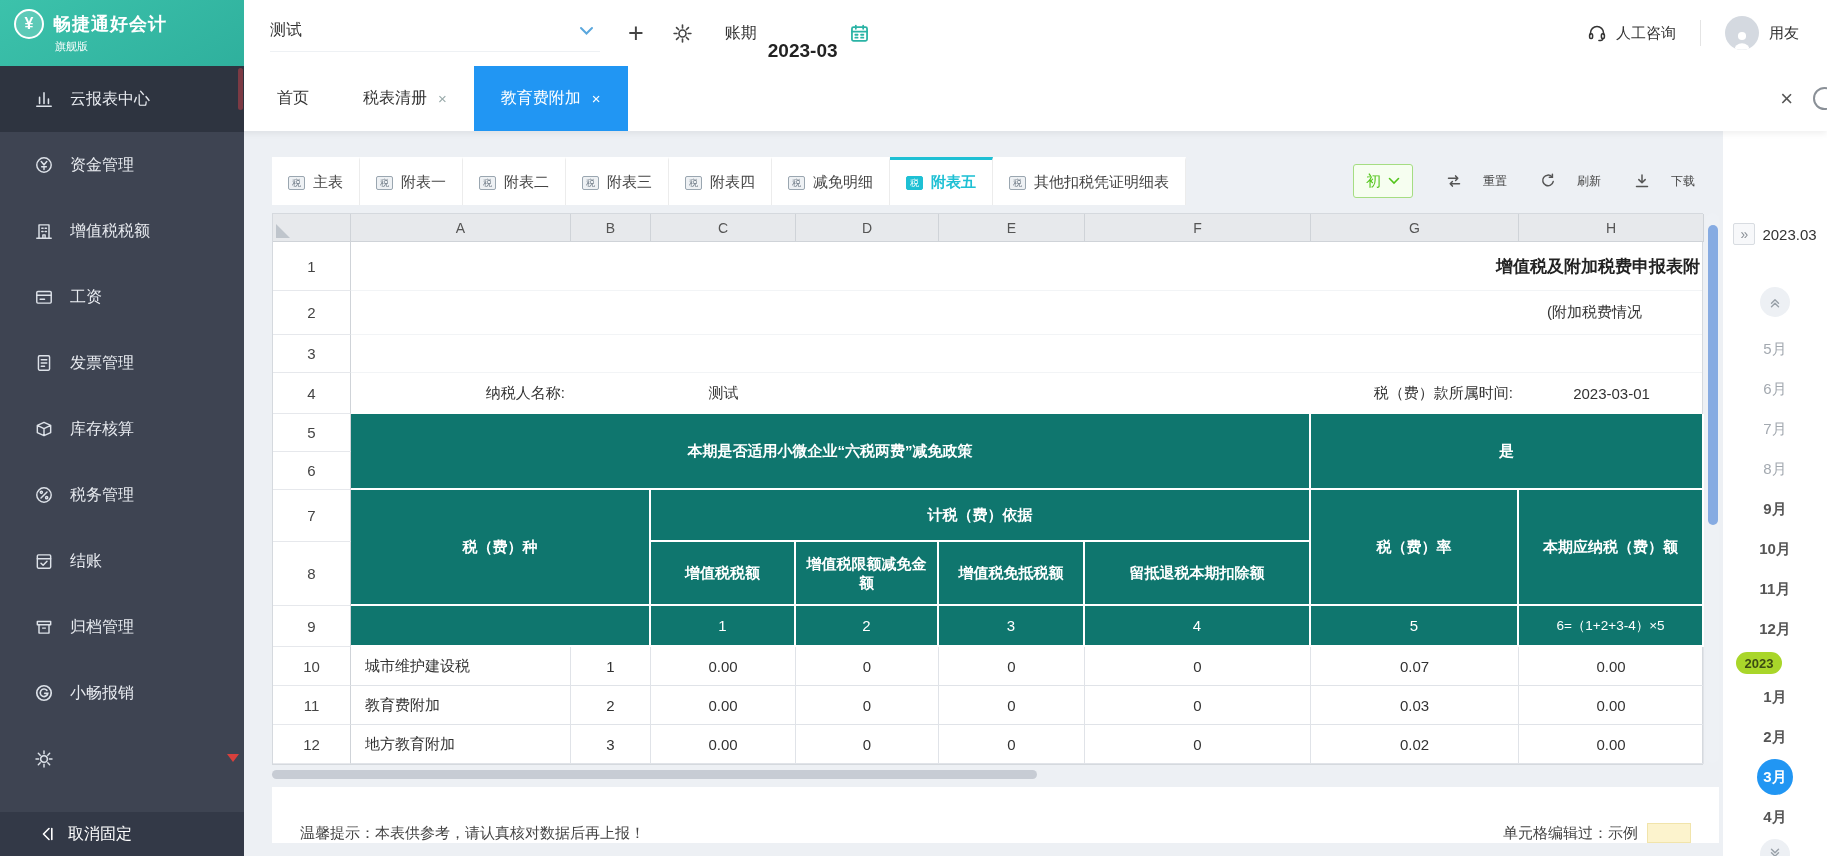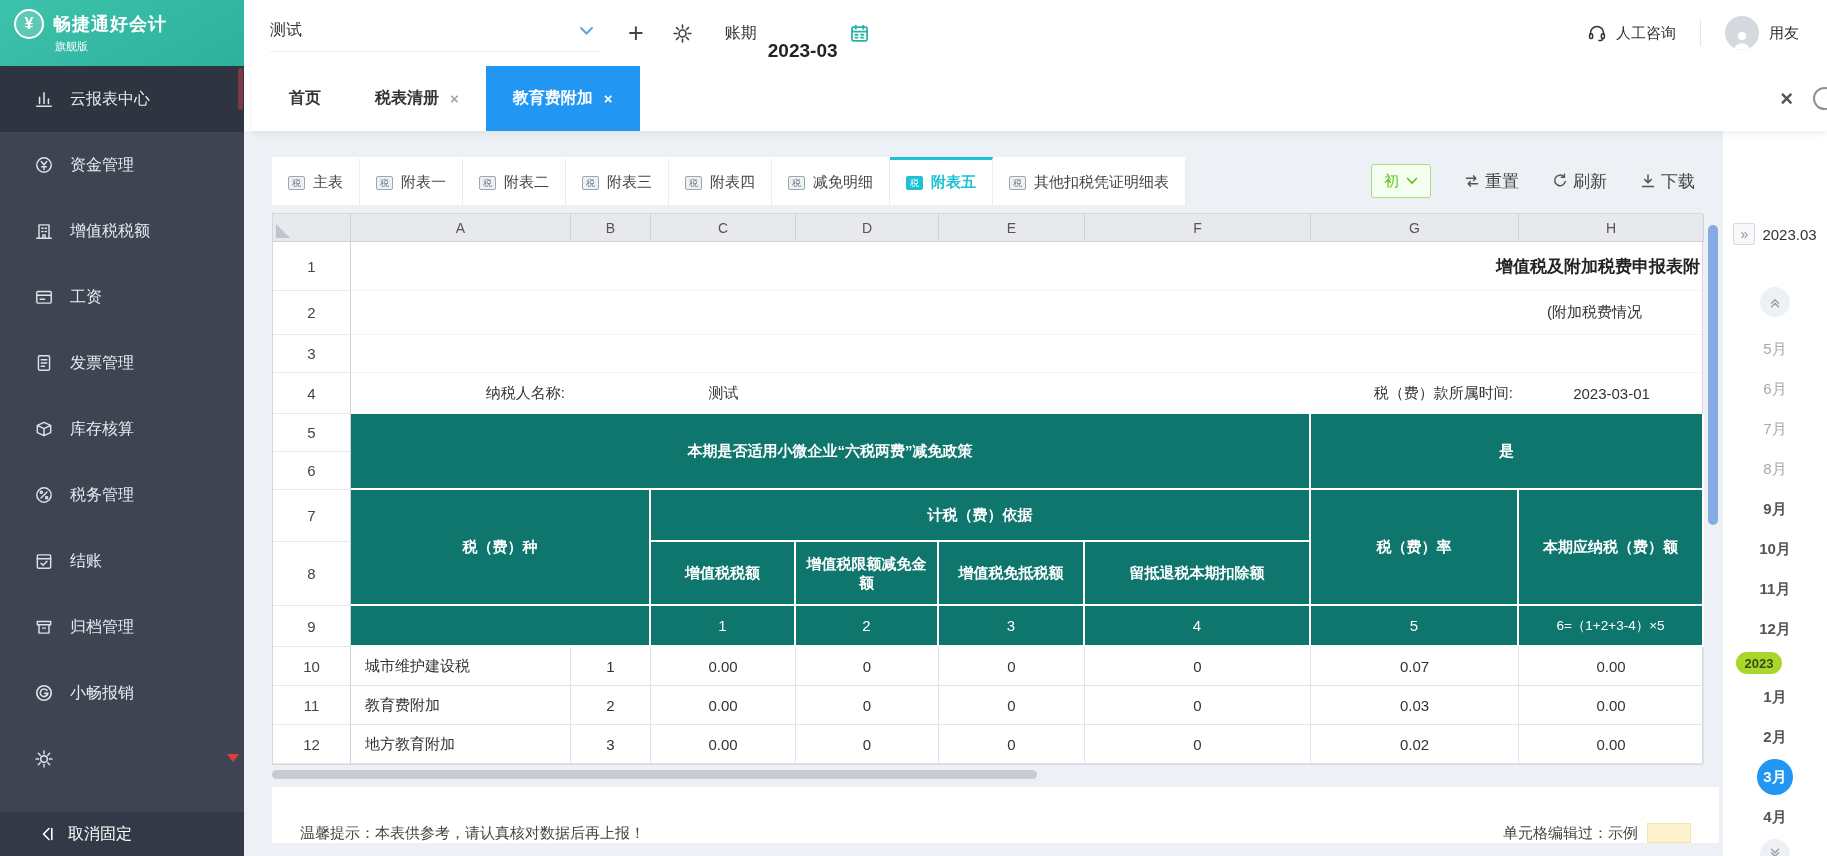--- a/index.html
+++ b/index.html
@@ -31,41 +31,41 @@
   .sidebar { position:absolute; top:66px; left:0; width:244px; bottom:0; background:#3e4452; z-index:25; overflow:hidden; }
   .nav-item { height:66px; display:flex; align-items:center; gap:16px; padding-left:34px; color:#e8ebf0; font-size:16px; cursor:pointer; white-space:nowrap; }
   .nav-item.active { background:#2e3440; }
   .nav-icon { width:20px; height:20px; flex:0 0 20px; color:#dde2e9; display:flex; }
   .sb-thumb { position:absolute; top:2px; right:1px; width:5px; height:42px; background:#7c3a44; border-radius:3px; cursor:pointer; }
   .sb-arrow { position:absolute; right:5px; top:688px; width:0; height:0; border-left:6px solid transparent; border-right:6px solid transparent; border-top:8px solid #d8403c; cursor:pointer; }
   .pinbar { position:absolute; left:0; right:0; bottom:0; height:44px; background:#333947; color:#fff; display:flex; align-items:center; gap:12px; padding-left:38px; font-size:16px; cursor:pointer; }
   .pin-icon { display:flex; color:#fff; }
 
   
-  .tabbar { position:absolute; left:252px; top:66px; right:0; height:65px; background:#fff; display:flex; align-items:stretch; box-shadow:0 3px 6px rgba(0,0,0,.06); z-index:20;font-weight:bold; }
+  .tabbar { position:absolute; left:240px; top:66px; right:0; height:65px; background:#fff; display:flex; align-items:stretch; box-shadow:0 3px 6px rgba(0,0,0,.06); z-index:20; }
   .tab { display:flex; align-items:center; gap:11px; padding:0 27px; font-size:16px; color:#333; cursor:pointer; white-space:nowrap; }
   .tab-home { padding-left:37px; }
   .tab .x { font-size:15px; color:#9aa; }
   .tab.active { background:#2196f3; color:#fff; }
   .tab.active .x { color:#fff; }
   .tabbar-close { position:absolute; right:34px; top:0; bottom:0; display:flex; align-items:center; font-size:22px; color:#555; cursor:pointer; }
   .tabbar-more { position:absolute; right:-9px; top:21px; width:23px; height:23px; border:2px solid #8a9097; border-radius:50%; cursor:pointer; }
 
   
   .content { position:absolute; left:244px; top:131px; right:0; bottom:0; background:#edf0f4; overflow:hidden; }
 
   .toolbar { position:absolute; left:28px; top:24px; right:132px; height:52px; display:flex; align-items:center; }
   .sheet-tabs { display:flex; align-items:stretch; height:48px; background:#fff; }
   .stab { display:flex; align-items:center; gap:8px; padding:0 16px; font-size:15px; color:#444; border-right:1px solid #ececec; border-top:3px solid transparent; cursor:pointer; white-space:nowrap; }
   .stab.active { color:#1ec0d4; font-weight:bold; border-top-color:#1ec0d4; }
   .stab-badge { width:17px; height:14px; flex:0 0 17px; border-radius:2px; background:#eef1f4; border:1px solid #9aa6b0; color:#6c7884; font-size:9px; line-height:12px; text-align:center; font-weight:normal; }
   .stab.active .stab-badge { background:#1ec0d4; border-color:#1ec0d4; color:#fff; }
   .tb-controls { margin-left:auto; display:flex; align-items:center; }
   .btn-green { display:flex; align-items:center; gap:7px; height:34px; padding:0 12px; border:1px solid #a5dd82; background:#f6fef0; color:#52c41a; border-radius:3px; font-size:15px; cursor:pointer; }
-  .tb-act { display:flex; align-items:center; gap:4px; margin-left:32px; font-size:17px; color:#444; cursor:pointer; }
+  .tb-act { display:flex; align-items:center; gap:20px; margin-left:32px; font-size:12px; color:#444; cursor:pointer; }
   .tb-act svg { color:#555; }
 
   
   .sheet { position:absolute; left:28px; top:82px; width:1431px; background:#fff; border:1px solid #d5d9de; }
   .srow { display:flex; }
   .rhcol { display:flex; flex-direction:column; width:78px; flex:0 0 78px; }
   .rh { width:78px; flex:0 0 auto; background:#fff; border-right:1px solid #cfd3d8; border-bottom:1px solid #e6e8ec; display:flex; align-items:center; justify-content:center; font-size:15px; color:#444; }
   .chdr .c, .chdr .rh { background:#e7e9ec; color:#555; border-right:1px solid #cfd3d8; border-bottom:1px solid #cfd3d8; font-size:14px; }
   .c { display:flex; align-items:center; justify-content:center; font-size:15px; color:#333; overflow:hidden; }
   .wA { width:220px; flex:0 0 220px; } .wB { width:80px; flex:0 0 80px; }

